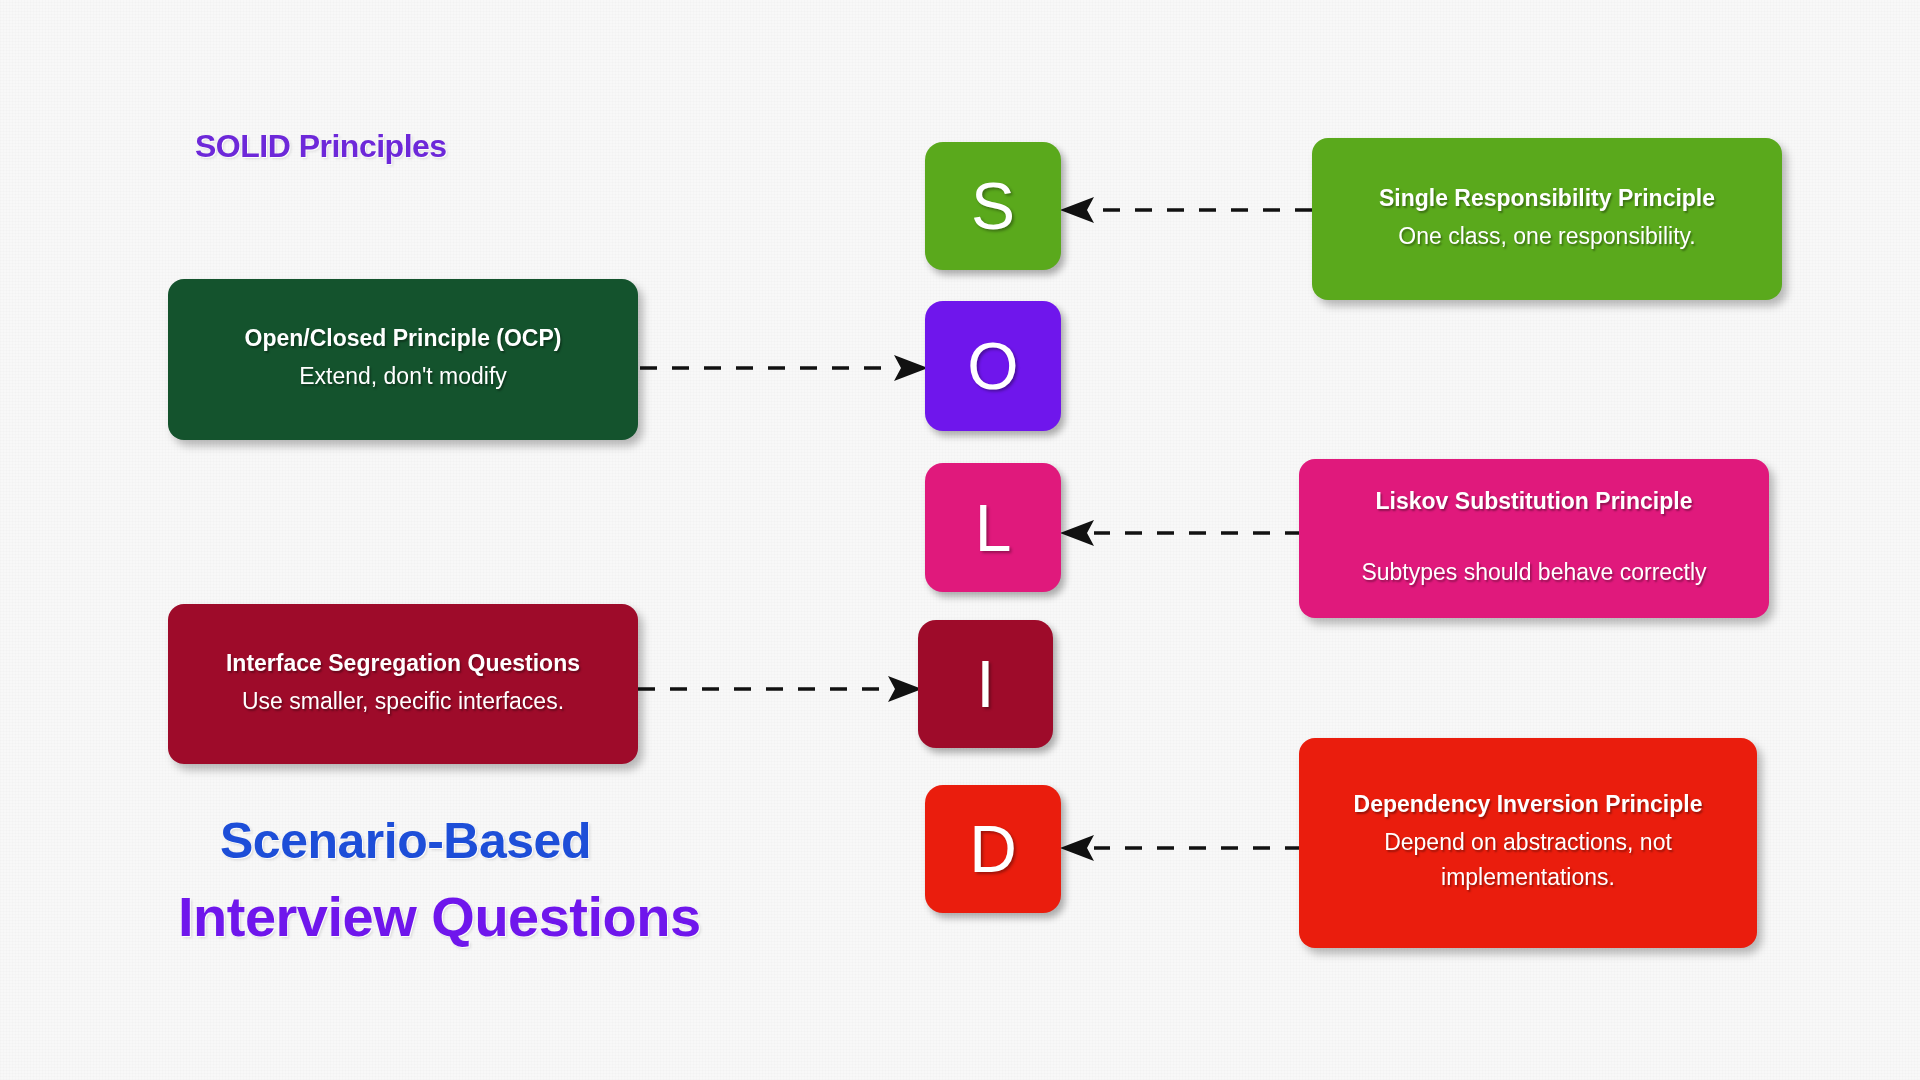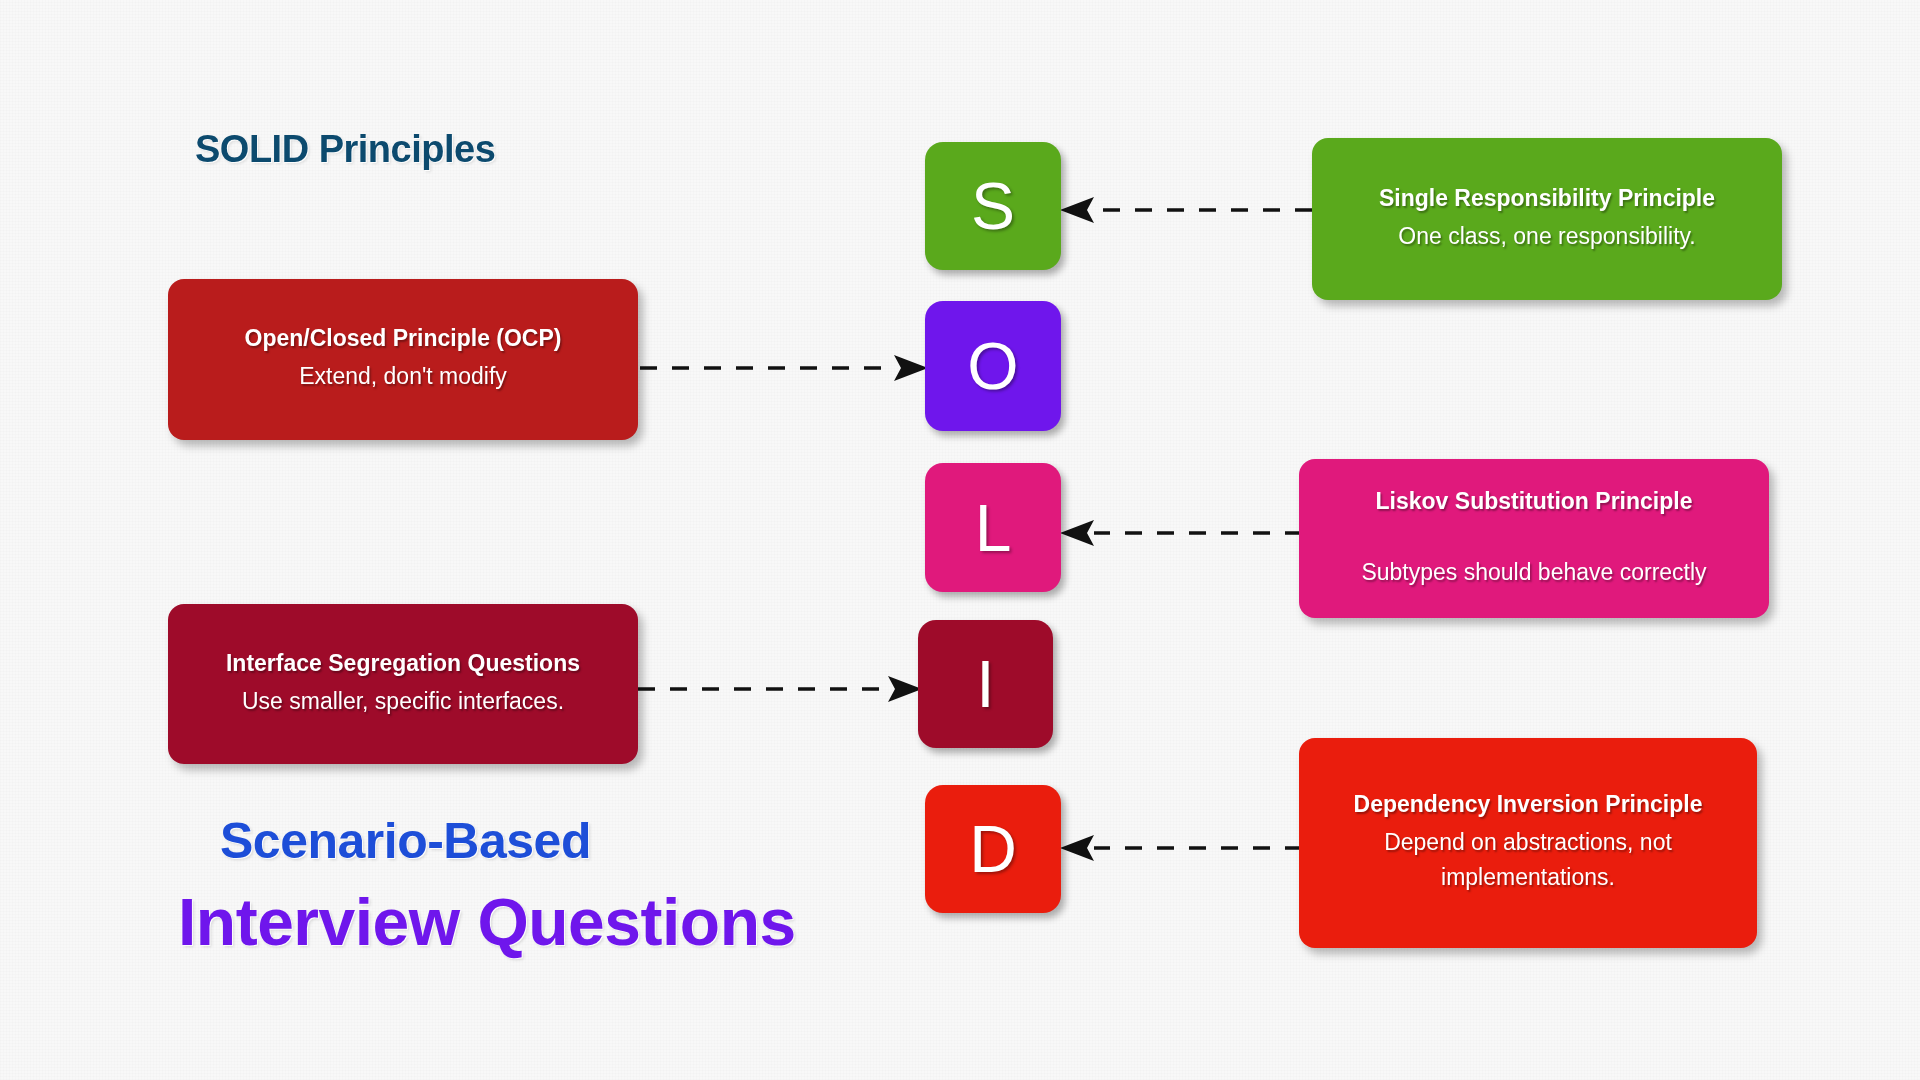--- a/index.html
+++ b/index.html
@@ -23,33 +23,33 @@
 
   .headline {
     position:absolute;
     font-weight:bold;
     white-space:nowrap;
     z-index:5;
     letter-spacing:-0.5px;
   }
   #title-solid {
     left:195px; top:128px;
-    font-size:38px;
-    color:#0c4a6e;
+    font-size:32px;
+    color:#6d28d9;
     text-shadow:1px 1px 0 rgba(255,255,255,0.9), 2px 2px 3px rgba(0,0,0,0.10);
   }
   #title-scenario {
     left:220px; top:812px;
     font-size:50px;
     color:#1d4ed8;
     text-shadow:1px 1px 0 rgba(255,255,255,0.9), 2px 2px 3px rgba(0,0,0,0.12);
   }
   #title-interview {
     left:178px; top:884px;
-    font-size:66px;
+    font-size:56px;
     color:#6f16ec;
     text-shadow:1px 1px 0 rgba(255,255,255,0.9), 2px 2px 3px rgba(0,0,0,0.12);
   }
 
   
   .letter-tile {
     position:absolute;
     border-radius:18px;
     display:flex;
     align-items:center;
@@ -160,21 +160,21 @@
 
   <div class="letter-tile" id="tile-d" style="left:925px; top:785px; width:136px; height:128px; background:#ea1d0d;">
     <span class="glyph">D</span>
   </div>
 
   <div class="card" id="card-srp" style="left:1312px; top:138px; width:470px; height:162px; background:#5aa91c;">
     <div class="card-title">Single Responsibility Principle</div>
     <div class="card-desc">One class, one responsibility.</div>
   </div>
 
-  <div class="card" id="card-ocp" style="left:168px; top:279px; width:470px; height:161px; background:#b91c1c;">
+  <div class="card" id="card-ocp" style="left:168px; top:279px; width:470px; height:161px; background:#14532d;">
     <div class="card-title">Open/Closed Principle (OCP)</div>
     <div class="card-desc">Extend, don't modify</div>
   </div>
 
   <div class="card" id="card-lsp" style="left:1299px; top:459px; width:470px; height:159px; background:#e0197c;gap:33px;">
     <div class="card-title">Liskov Substitution Principle</div>
     <div class="card-desc">Subtypes should behave correctly</div>
   </div>
 
   <div class="card" id="card-isp" style="left:168px; top:604px; width:470px; height:160px; background:#9e0b2a;">

